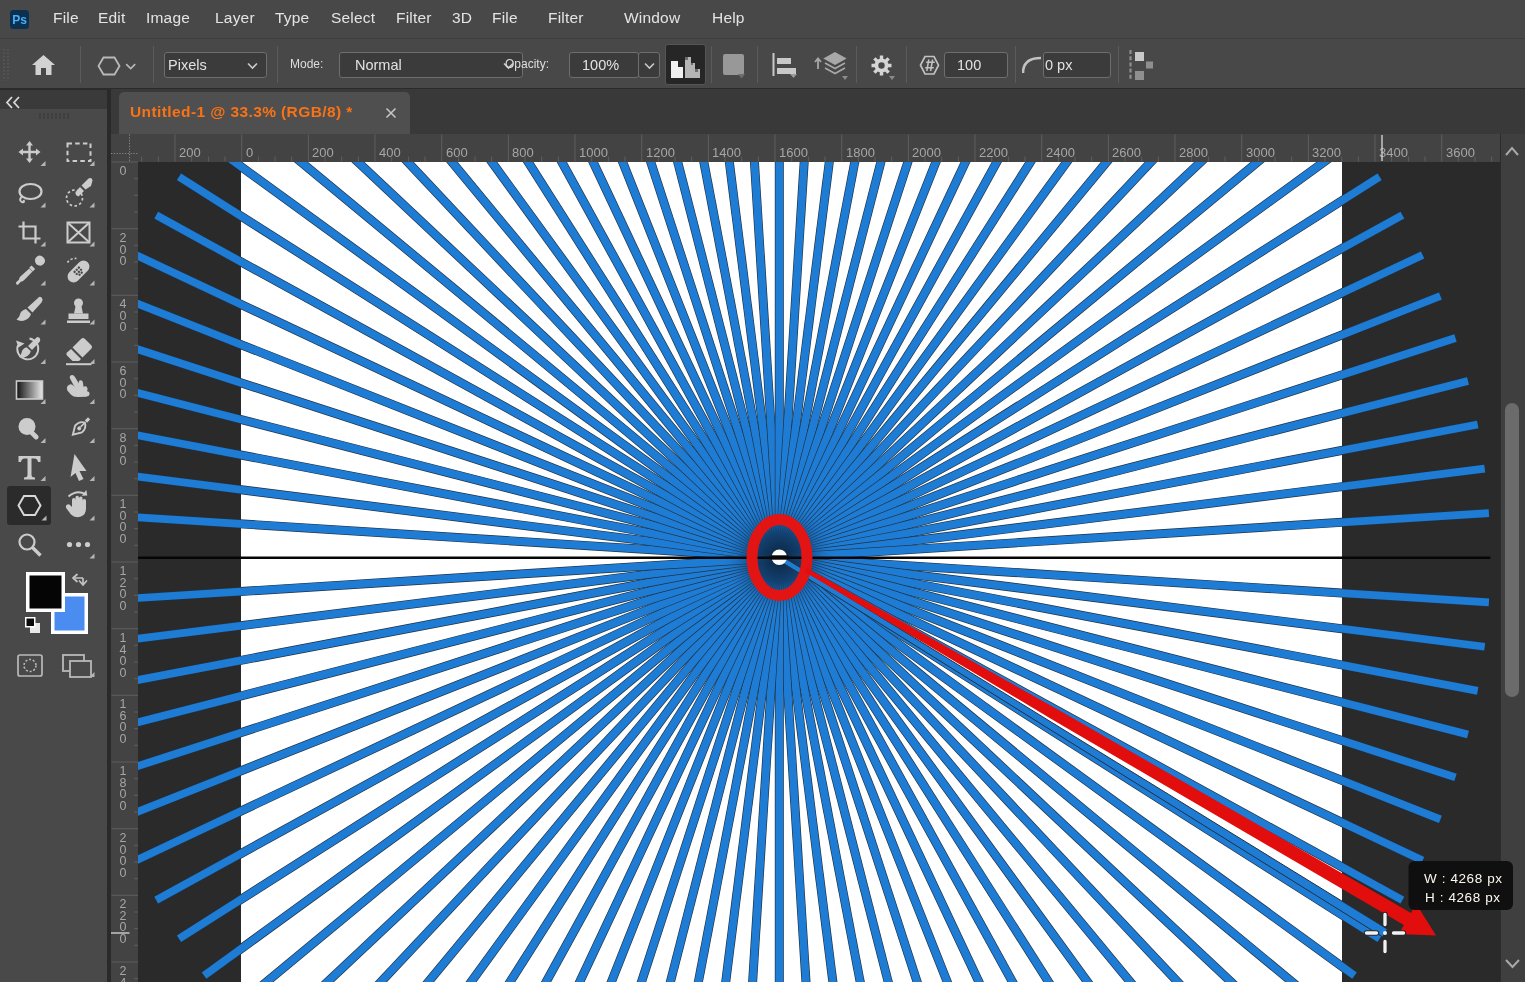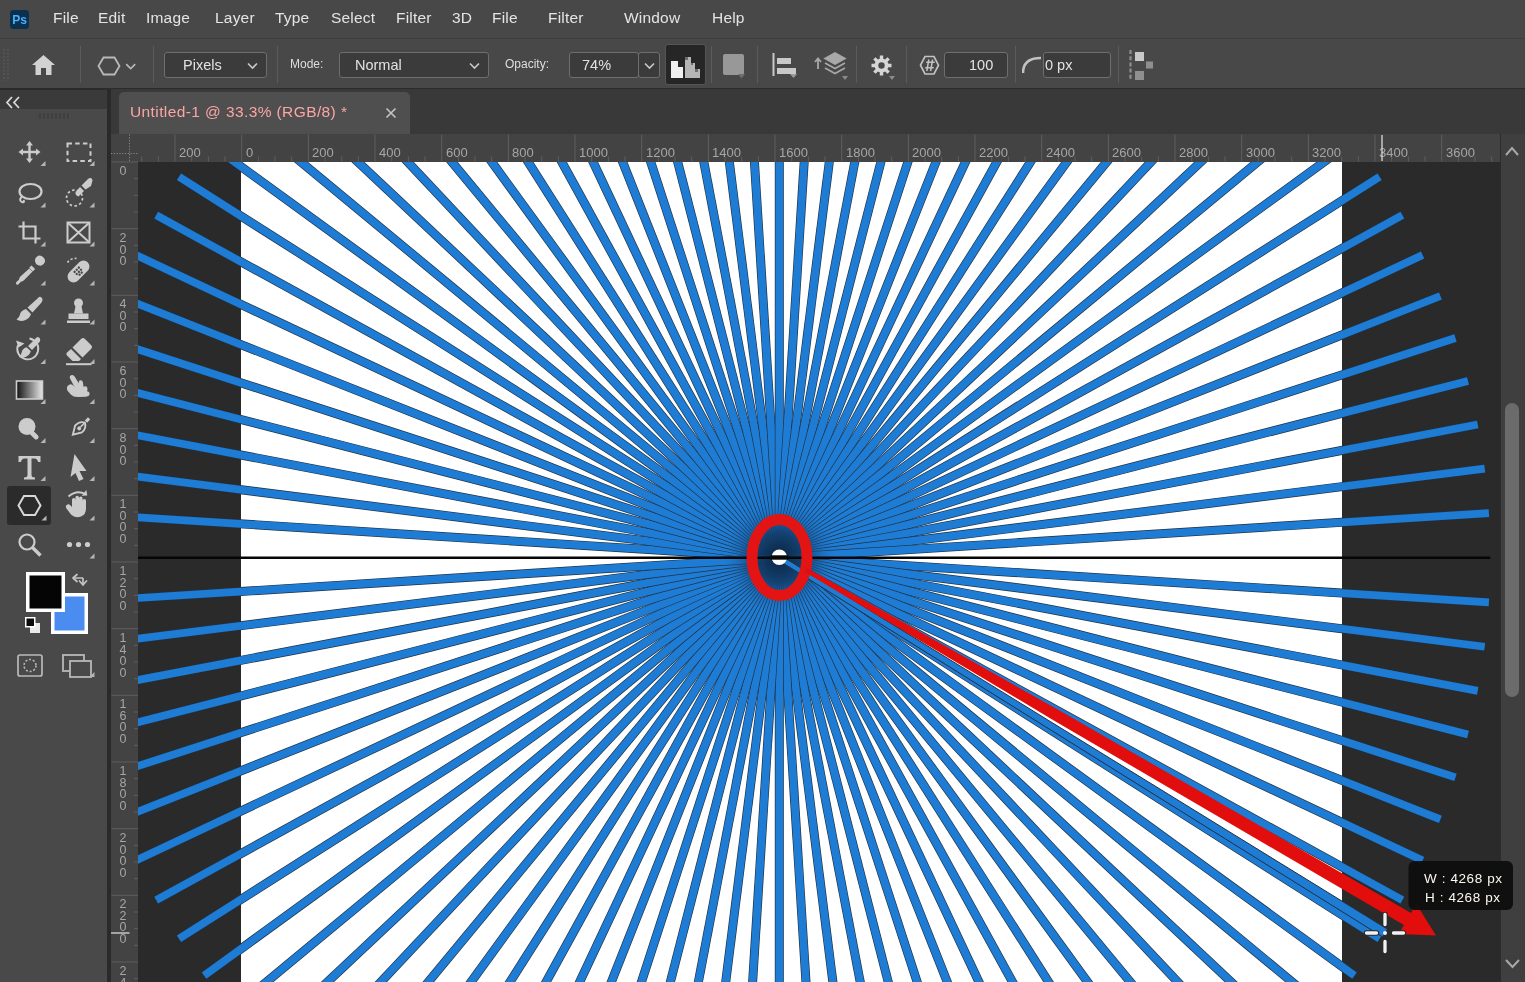--- a/index.html
+++ b/index.html
@@ -43,30 +43,30 @@
     </svg>
     <svg class="abs" style="left:32px;top:16px" width="23" height="21">
       <path d="M11.5 0 L23 10 H19.5 V20 H14 V13 H9 V20 H3.5 V10 H0 Z" fill="#d2d2d2"></path>
     </svg>
     <div class="sep" style="left:80px"></div>
     <svg class="abs" style="left:92px;top:16px" width="50" height="22">
       <polygon points="6.5,11 11.5,2.5 22.5,2.5 27.5,11 22.5,19.5 11.5,19.5" fill="none" stroke="#b9b9b9" stroke-width="1.8"></polygon>
       <path d="M38 9 l5 5 l5 -5" stroke="#b9b9b9" stroke-width="1.8" fill="none" transform="translate(0,1) scale(0.9)"></path>
     </svg>
     <div class="sep" style="left:153px"></div>
-    <div class="ddl" style="left:164px;width:103px"><span style="margin-left:18px">Pixels</span><svg style="position:absolute;right:8px;top:9px" width="11" height="8">
+    <div class="ddl" style="left:164px;width:103px"><span style="margin-left:3px">Pixels</span><svg style="position:absolute;right:8px;top:9px" width="11" height="8">
         <path d="M1 1.5 l4.5 4.5 l4.5 -4.5" stroke="#c9c9c9" stroke-width="1.6" fill="none"></path>
       </svg></div>
     <div class="sep" style="left:277px"></div>
     <div class="lbl" style="left:290px">Mode:</div>
-    <div class="ddl" style="left:339px;width:150px"><span style="margin-left:15px">Normal</span><svg style="position:absolute;right:8px;top:9px" width="11" height="8">
+    <div class="ddl" style="left:339px;width:184px"><span style="margin-left:15px">Normal</span><svg style="position:absolute;right:8px;top:9px" width="11" height="8">
         <path d="M1 1.5 l4.5 4.5 l4.5 -4.5" stroke="#c9c9c9" stroke-width="1.6" fill="none"></path>
       </svg></div>
     <div class="lbl" style="left:505px">Opacity:</div>
-    <div class="ddl" style="left:569px;width:70px"><span style="margin-left:12px">74%</span></div>
+    <div class="ddl" style="left:569px;width:70px"><span style="margin-left:12px">100%</span></div>
     <div class="ddl" style="left:638px;width:22px">
       <svg style="position:absolute;left:5px;top:9px" width="11" height="8">
         <path d="M1 1.5 l4.5 4.5 l4.5 -4.5" stroke="#c9c9c9" stroke-width="1.6" fill="none"></path>
       </svg>
     </div>
     <div class="abs" style="left:665px;top:5px;width:41px;height:41px;background:#262626;border:1px solid #555;border-radius:3px">
       <svg style="position:absolute;left:5px;top:8px" width="30" height="25">
         <path d="M0 25 V8 H7 V14 H12 V25 Z" fill="#f0f0f0"></path>
         <path d="M14 25 V4 H20 V10 H24 V16 H29 V25 Z" fill="#cfcfcf" opacity="0.85"></path>
         <path d="M14 4 h3 v3 h-3 z M20 10 h2 v2 h-2 z M24 16 h3 v3 h-3 z" fill="#262626" opacity="0.5"></path>
@@ -104,21 +104,21 @@
       <circle cx="12.5" cy="11.5" r="3.2" fill="#484848"></circle>
       <path d="M20 22 h6 l-3 4 z" fill="#8a8a8a"></path>
     </svg>
     <div class="sep" style="left:906px"></div>
     <svg class="abs" style="left:913px;top:14px" width="30" height="25">
       <polygon points="7.5,12.2 12,3.5 21,3.5 25.5,12.2 21,21 12,21" fill="none" stroke="#c2c2c2" stroke-width="1.7"></polygon>
       <g stroke="#c2c2c2" stroke-width="1.5">
         <path d="M13.2 9.3 H21.8 M12.2 14.7 H20.8 M15.8 6.5 L13.8 18 M19.6 6.5 L17.6 18"></path>
       </g>
     </svg>
-    <div class="ddl" style="left:944px;width:64px"><span style="margin-left:24px">100</span></div>
+    <div class="ddl" style="left:944px;width:64px"><span style="margin-left:12px">100</span></div>
     <div class="sep" style="left:1015px"></div>
     <svg class="abs" style="left:1022px;top:17px" width="22" height="19">
       <path d="M1 17 Q1 2 19 2" stroke="#c2c2c2" stroke-width="2.6" fill="none"></path>
     </svg>
     <div class="ddl" style="left:1043px;width:68px"><span style="margin-left:1px">0 px</span></div>
     <div class="sep" style="left:1118px"></div>
     <svg class="abs" style="left:1127px;top:10px" width="28" height="32">
       <path d="M3.5 1 V31" stroke="#8f8f8f" stroke-width="2.2" stroke-dasharray="4 2.2"></path>
       <rect x="8" y="3" width="9" height="9" fill="#c9c9c9"></rect>
       <rect x="8" y="22" width="9" height="9" fill="#8f8f8f"></rect>
@@ -270,21 +270,21 @@
     <rect x="25" y="528" width="10.5" height="10.5" fill="#fff"></rect>
     <rect x="26.5" y="529.5" width="7.5" height="7.5" fill="#0a0a0a"></rect>
     <rect x="18" y="566" width="24" height="21" rx="2" fill="none" stroke="#b9b9b9" stroke-width="1.7"></rect>
     <circle cx="30" cy="576.5" r="6" fill="none" stroke="#b9b9b9" stroke-width="1.6" stroke-dasharray="2 1.8"></circle>
     <rect x="63" y="566" width="21" height="16" fill="none" stroke="#b9b9b9" stroke-width="1.8"></rect>
     <rect x="70" y="572" width="21" height="16" fill="#494949" stroke="#b9b9b9" stroke-width="1.8"></rect>
     <path d="M94.5 588 l-5 0 l5 -5 z" fill="#b5b5b5"></path>
   </svg>
 <div class="abs tabbar"></div>
 <div class="abs tab"></div>
-<div class="abs" style="left:130px;top:103px;font-size:15.5px;font-weight:normal;color:#fca5a5;letter-spacing:.4px">Untitled-1 @ 33.3% (RGB/8) *</div>
+<div class="abs" style="left:130px;top:103px;font-size:15.5px;font-weight:bold;color:#f97316;letter-spacing:.4px">Untitled-1 @ 33.3% (RGB/8) *</div>
 <svg class="abs" style="left:384px;top:106px" width="14" height="14">
     <path d="M2.5 2.5 L11.5 11.5 M11.5 2.5 L2.5 11.5" stroke="#c4c4c4" stroke-width="1.6"></path>
   </svg>
 <div class="abs hrul"></div>
 <div class="abs vrul"></div>
 <svg class="abs" style="left:0;top:0" width="1525" height="982">
     <g stroke="#5f5f5f" stroke-width="1">
       <path d="M175.0 134.5 V161.5 M241.7 134.5 V161.5 M308.4 134.5 V161.5 M375.0 134.5 V161.5 M441.7 134.5 V161.5 M508.4 134.5 V161.5 M575.0 134.5 V161.5 M641.7 134.5 V161.5 M708.4 134.5 V161.5 M775.0 134.5 V161.5 M841.7 134.5 V161.5 M908.4 134.5 V161.5 M975.0 134.5 V161.5 M1041.7 134.5 V161.5 M1108.4 134.5 V161.5 M1175.0 134.5 V161.5 M1241.7 134.5 V161.5 M1308.4 134.5 V161.5 M1375.0 134.5 V161.5 M1441.7 134.5 V161.5"></path>
       <path d="M141.7 156.5 V161.5 M158.4 156.5 V161.5 M191.7 156.5 V161.5 M208.4 156.5 V161.5 M225.0 156.5 V161.5 M258.4 156.5 V161.5 M275.0 156.5 V161.5 M291.7 156.5 V161.5 M325.0 156.5 V161.5 M341.7 156.5 V161.5 M358.4 156.5 V161.5 M391.7 156.5 V161.5 M408.4 156.5 V161.5 M425.0 156.5 V161.5 M458.4 156.5 V161.5 M475.0 156.5 V161.5 M491.7 156.5 V161.5 M525.0 156.5 V161.5 M541.7 156.5 V161.5 M558.4 156.5 V161.5 M591.7 156.5 V161.5 M608.4 156.5 V161.5 M625.0 156.5 V161.5 M658.4 156.5 V161.5 M675.0 156.5 V161.5 M691.7 156.5 V161.5 M725.0 156.5 V161.5 M741.7 156.5 V161.5 M758.4 156.5 V161.5 M791.7 156.5 V161.5 M808.4 156.5 V161.5 M825.0 156.5 V161.5 M858.4 156.5 V161.5 M875.0 156.5 V161.5 M891.7 156.5 V161.5 M925.0 156.5 V161.5 M941.7 156.5 V161.5 M958.4 156.5 V161.5 M991.7 156.5 V161.5 M1008.4 156.5 V161.5 M1025.0 156.5 V161.5 M1058.4 156.5 V161.5 M1075.0 156.5 V161.5 M1091.7 156.5 V161.5 M1125.0 156.5 V161.5 M1141.7 156.5 V161.5 M1158.4 156.5 V161.5 M1191.7 156.5 V161.5 M1208.4 156.5 V161.5 M1225.0 156.5 V161.5 M1258.4 156.5 V161.5 M1275.0 156.5 V161.5 M1291.7 156.5 V161.5 M1325.0 156.5 V161.5 M1341.7 156.5 V161.5 M1358.4 156.5 V161.5 M1391.7 156.5 V161.5 M1408.4 156.5 V161.5 M1425.0 156.5 V161.5 M1458.4 156.5 V161.5 M1475.0 156.5 V161.5 M1491.7 156.5 V161.5"></path>
     </g>

